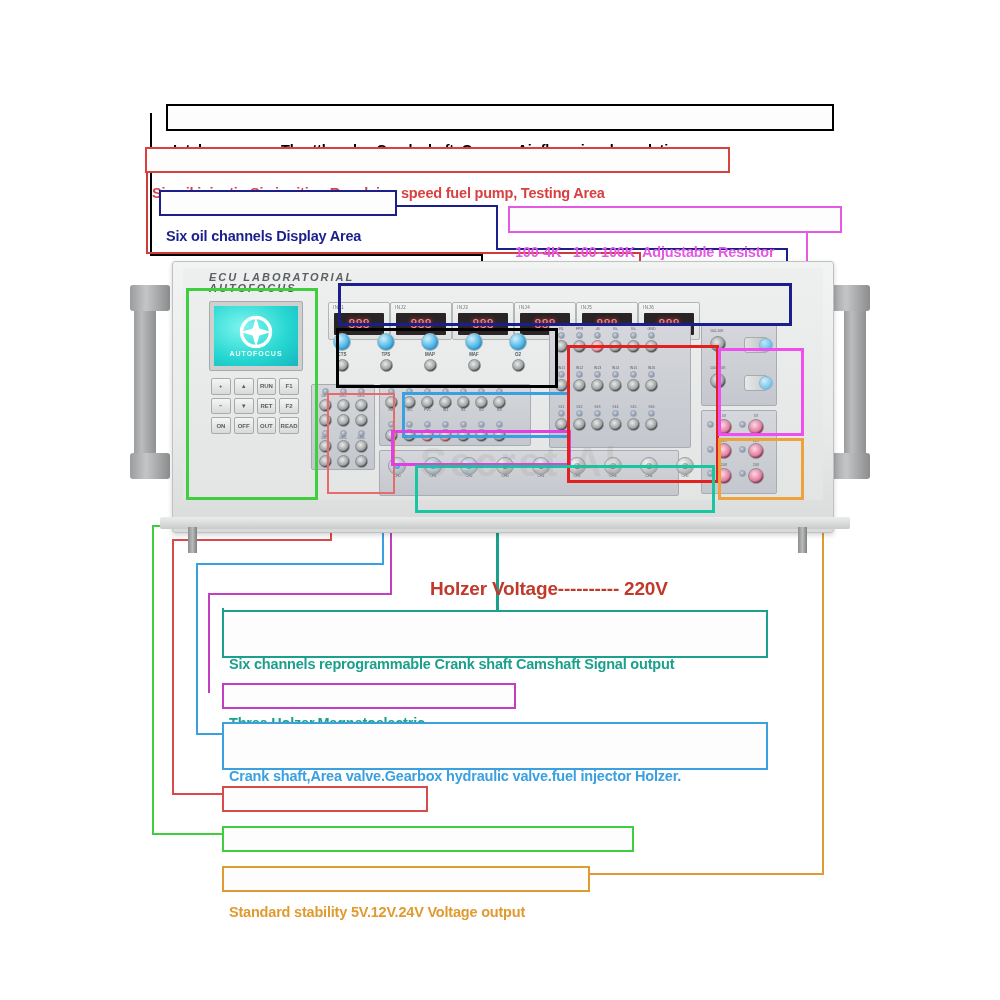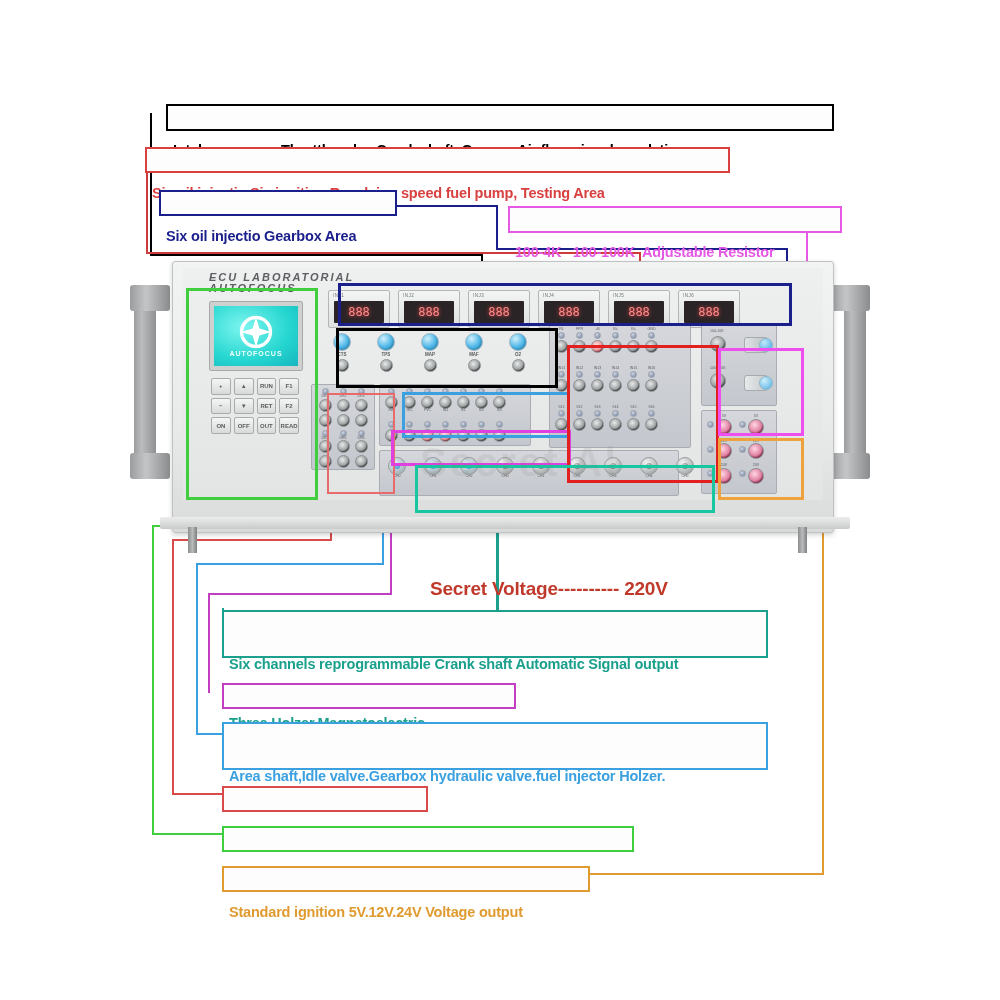--- a/index.html
+++ b/index.html
@@ -38,21 +38,21 @@
        display:flex;flex-direction:column;align-items:center;justify-content:center;overflow:hidden;}
   .logo-star{width:34px;height:34px;position:relative;margin-bottom:1px;}
   .lcdtxt{color:#fff;font-size:7px;font-weight:bold;letter-spacing:1px;opacity:.92;}
 
   
   .keypad{position:absolute;display:grid;grid-template-columns:repeat(4,1fr);gap:3px;}
   .key{background:linear-gradient(180deg,#f4f5f5,#d8dada);border:1px solid #a9abab;border-radius:2px;
        font-size:6px;color:#5a5c5e;display:flex;align-items:center;justify-content:center;font-weight:bold;}
 
   
-  .injrow{position:absolute;display:flex;gap:8px;}
+  .injrow{position:absolute;display:flex;gap:0;margin-top:12px;}
   .inj{width:60px;height:36px;background:linear-gradient(180deg,#f3f4f4,#dfe1e1);
        border:1px solid #b4b6b6;border-radius:2px;position:relative;}
   .injlbl{position:absolute;left:4px;top:2px;font-size:4.5px;color:#6d7072;letter-spacing:.5px;}
   .seg{position:absolute;left:5px;top:10px;right:5px;bottom:4px;background:#2a2426;border-radius:1px;
        display:flex;align-items:center;justify-content:center;gap:2px;}
   .digit{color:#ff8b8b;font-family:"DejaVu Sans Mono",monospace;font-size:12px;
          text-shadow:0 0 4px #ff4a4a;line-height:1;}
 
   
   .knobrow{position:absolute;display:flex;}
@@ -579,50 +579,50 @@
 
   <div class="callout" style="left:166px;top:104px;width:668px;height:27px;border:2px solid #000;color:#000;font-size:14.5px;padding:4px 0 0 5px;">
     <span>Intake pressure Throttle valve Crank shaft, Oxygen.Air flow signal regulating area</span>
   </div>
 
   <div class="callout" style="left:145px;top:147px;width:585px;height:26px;border:2px solid #d94040;color:#d94040;font-size:14.5px;padding:4px 0 0 5px;">
     <span>Six oil injectio,Six ignition Revolving speed fuel pump, Testing Area</span>
   </div>
 
   <div class="callout" style="left:159px;top:190px;width:238px;height:26px;border:2px solid #1a1f8c;color:#1a1f8c;font-size:14.5px;padding:4px 0 0 5px;">
-    <span>Six oil injectio Gearbox Area</span>
+    <span>Six oil channels Display Area</span>
   </div>
 
   <div class="callout" style="left:508px;top:206px;width:334px;height:27px;border:2px solid #e45ae4;color:#e45ae4;font-size:14.5px;padding:4px 0 0 5px;">
     <span>100-4K   100-100K  Adjustable Resistor</span>
   </div>
 
   <div class="callout" style="left:430px;top:535px;width:260px;height:26px;border:none;background:transparent;color:#c0392b;font-size:19px;">
-    <span>Secret Voltage---------- 220V</span>
+    <span>Holzer Voltage---------- 220V</span>
   </div>
 
   <div class="callout" style="left:222px;top:610px;width:546px;height:48px;border:2px solid #1aa08c;color:#1aa08c;font-size:14.5px;padding:4px 0 0 5px;line-height:1.35;">
-    <span>Six channels reprogrammable Crank shaft Automatic Signal output</span>
+    <span>Six channels reprogrammable Crank shaft Camshaft Signal output</span>
     <span>Three Holzer.Magnetoelectric.</span>
   </div>
 
   <div class="callout" style="left:222px;top:683px;width:294px;height:26px;border:2px solid #c23fc2;color:#c23fc2;font-size:14.5px;padding:4px 0 0 5px;">
     <span>Six and four Stepping motor driver</span>
   </div>
 
   <div class="callout" style="left:222px;top:722px;width:546px;height:48px;border:2px solid #3aa0e0;color:#3aa0e0;font-size:14.5px;padding:4px 0 0 5px;line-height:1.35;">
-    <span>Area shaft,Idle valve.Gearbox hydraulic valve.fuel injector Holzer.</span>
+    <span>Crank shaft,Area valve.Gearbox hydraulic valve.fuel injector Holzer.</span>
     <span>   Magnetoelectric.Oxygen signal Automatic output Area.</span>
   </div>
 
   <div class="callout" style="left:222px;top:786px;width:206px;height:26px;border:2px solid #d94a4a;color:#d94a4a;font-size:14.5px;padding:4px 0 0 5px;">
     <span>Coil power Testing Area</span>
   </div>
 
   <div class="callout" style="left:222px;top:826px;width:412px;height:26px;border:2px solid #3ece3e;color:#3ece3e;font-size:14.5px;padding:4px 0 0 5px;">
     <span>LCD Display Area and Keyboard Operational Area</span>
   </div>
 
   <div class="callout" style="left:222px;top:866px;width:368px;height:26px;border:2px solid #e09b30;color:#e09b30;font-size:14.5px;padding:4px 0 0 5px;">
-    <span>Standard ignition 5V.12V.24V Voltage output</span>
+    <span>Standard stability 5V.12V.24V Voltage output</span>
   </div>
 
 </div>
 
 </body></html>

